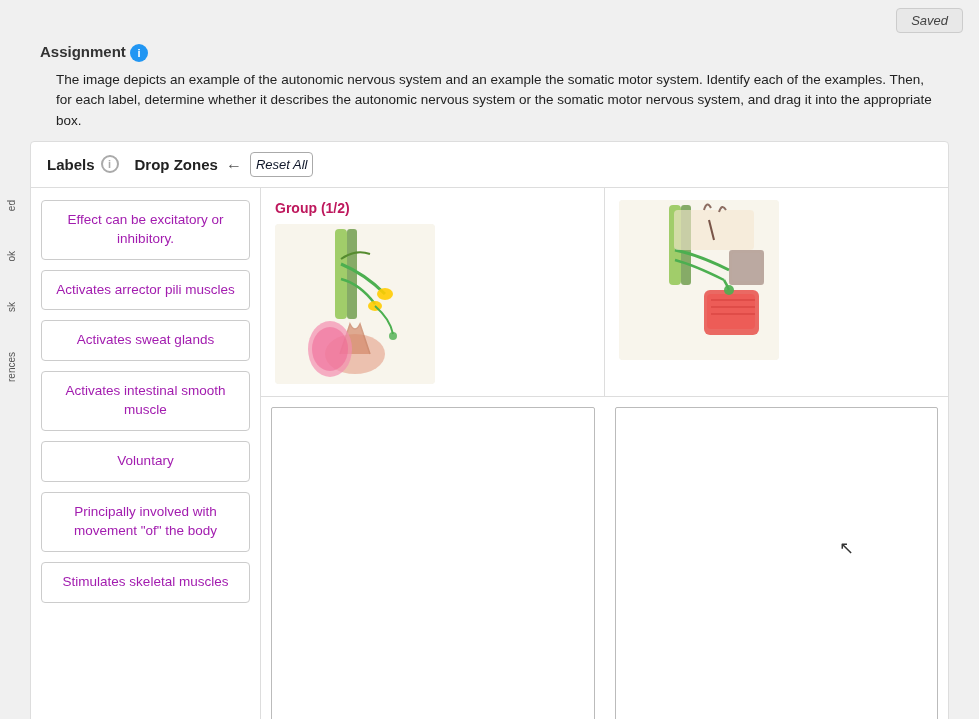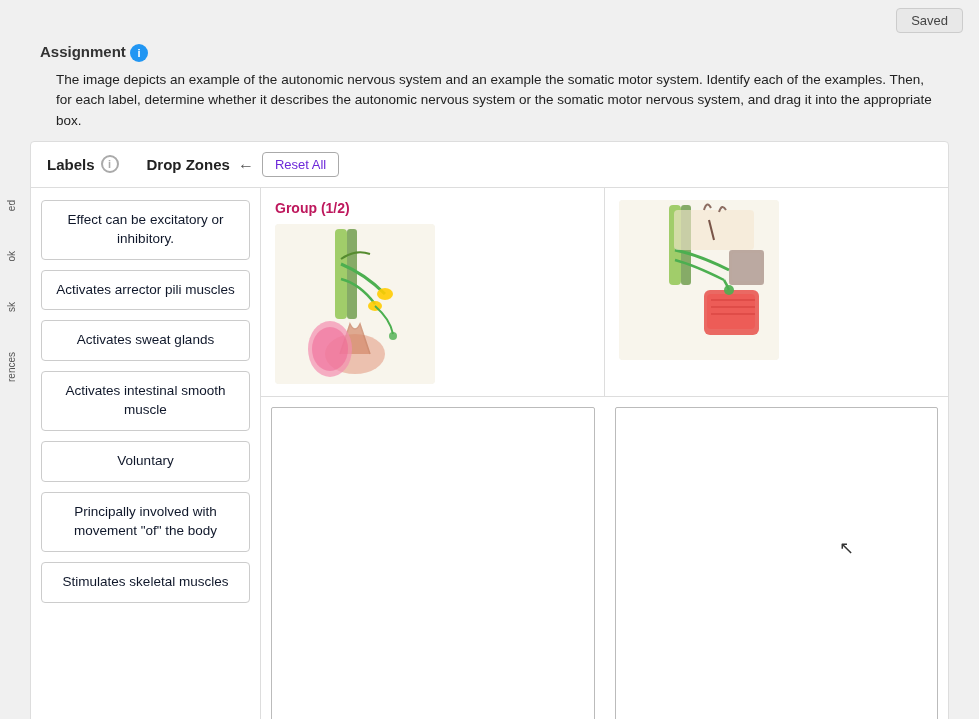--- a/index.html
+++ b/index.html
@@ -13,20 +13,21 @@
       width: 979px;
       min-height: 719px;
       background: #f0f0f0;
       position: relative;
     }
     
     .top-bar {
       display: flex;
       justify-content: flex-end;
       padding: 8px 16px;
+      font-style: italic;
     }
     .saved-badge {
       background: #e8e8e8;
       border: 1px solid #ccc;
       border-radius: 4px;
       padding: 4px 14px;
       font-size: 13px;
       color: #444;
     }
     
@@ -42,21 +43,21 @@
       background: #fff;
       border: 1px solid #ddd;
       border-radius: 4px;
       overflow: hidden;
     }
     .panel-header {
       display: flex;
       align-items: center;
       padding: 10px 16px;
       border-bottom: 1px solid #ddd;
-      gap: 28px;
+      gap: 16px;
     }
     .labels-section {
       display: flex;
       align-items: center;
       gap: 6px;
       font-weight: bold;
       font-size: 15px;
     }
     .info-icon {
       width: 18px;
@@ -79,24 +80,25 @@
       font-size: 15px;
     }
     .arrow-icon {
       font-size: 16px;
       color: #555;
     }
     .reset-btn {
       border: 1px solid #aaa;
       background: #fff;
       border-radius: 4px;
-      padding: 4px 12px;
+      padding: 4px 5px;
       cursor: pointer;
       font-size: 13px;
-      color: #6d28d9;
+      color: #0f172a;
+      font-style: italic;
     }
     
     .panel-body {
       display: flex;
       min-height: 560px;
     }
     
     .labels-col {
       width: 230px;
       border-right: 1px solid #ddd;
@@ -107,21 +109,21 @@
     }
     .label-card {
       border: 1px solid #ccc;
       border-radius: 4px;
       padding: 10px 12px;
       text-align: center;
       font-size: 13.5px;
       line-height: 1.4;
       background: #fff;
       cursor: grab;
-      color: #0f172a;
+      color: #a21caf;
     }
     
     .dropzones-col {
       flex: 1;
       padding: 0;
       display: flex;
       flex-direction: column;
     }
     
     .images-row {

